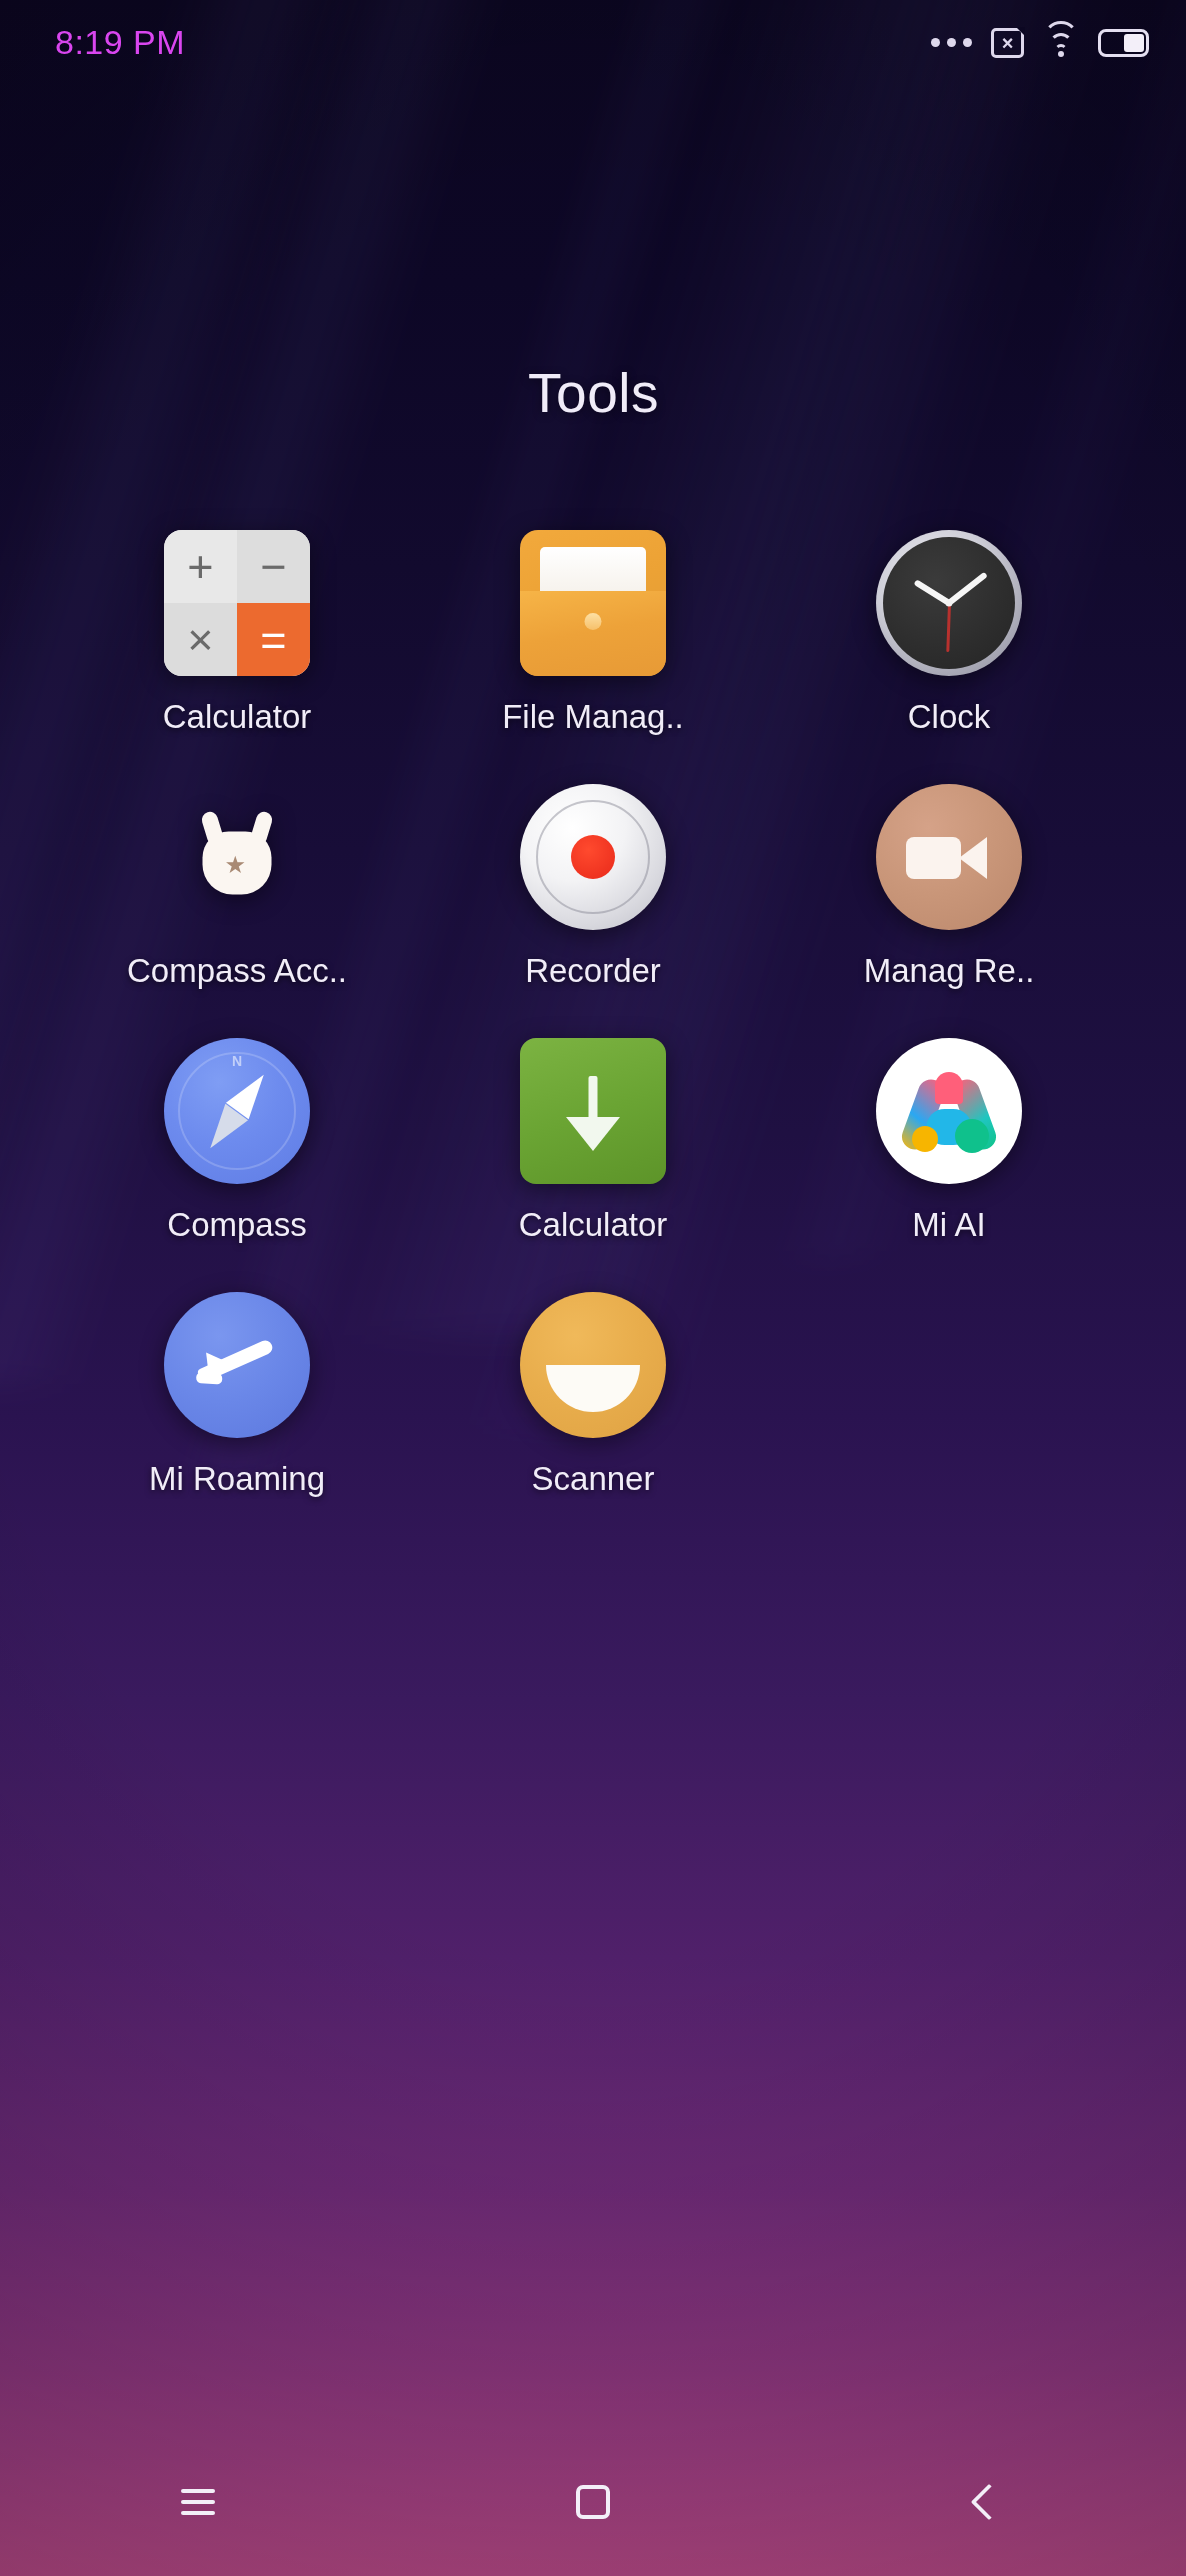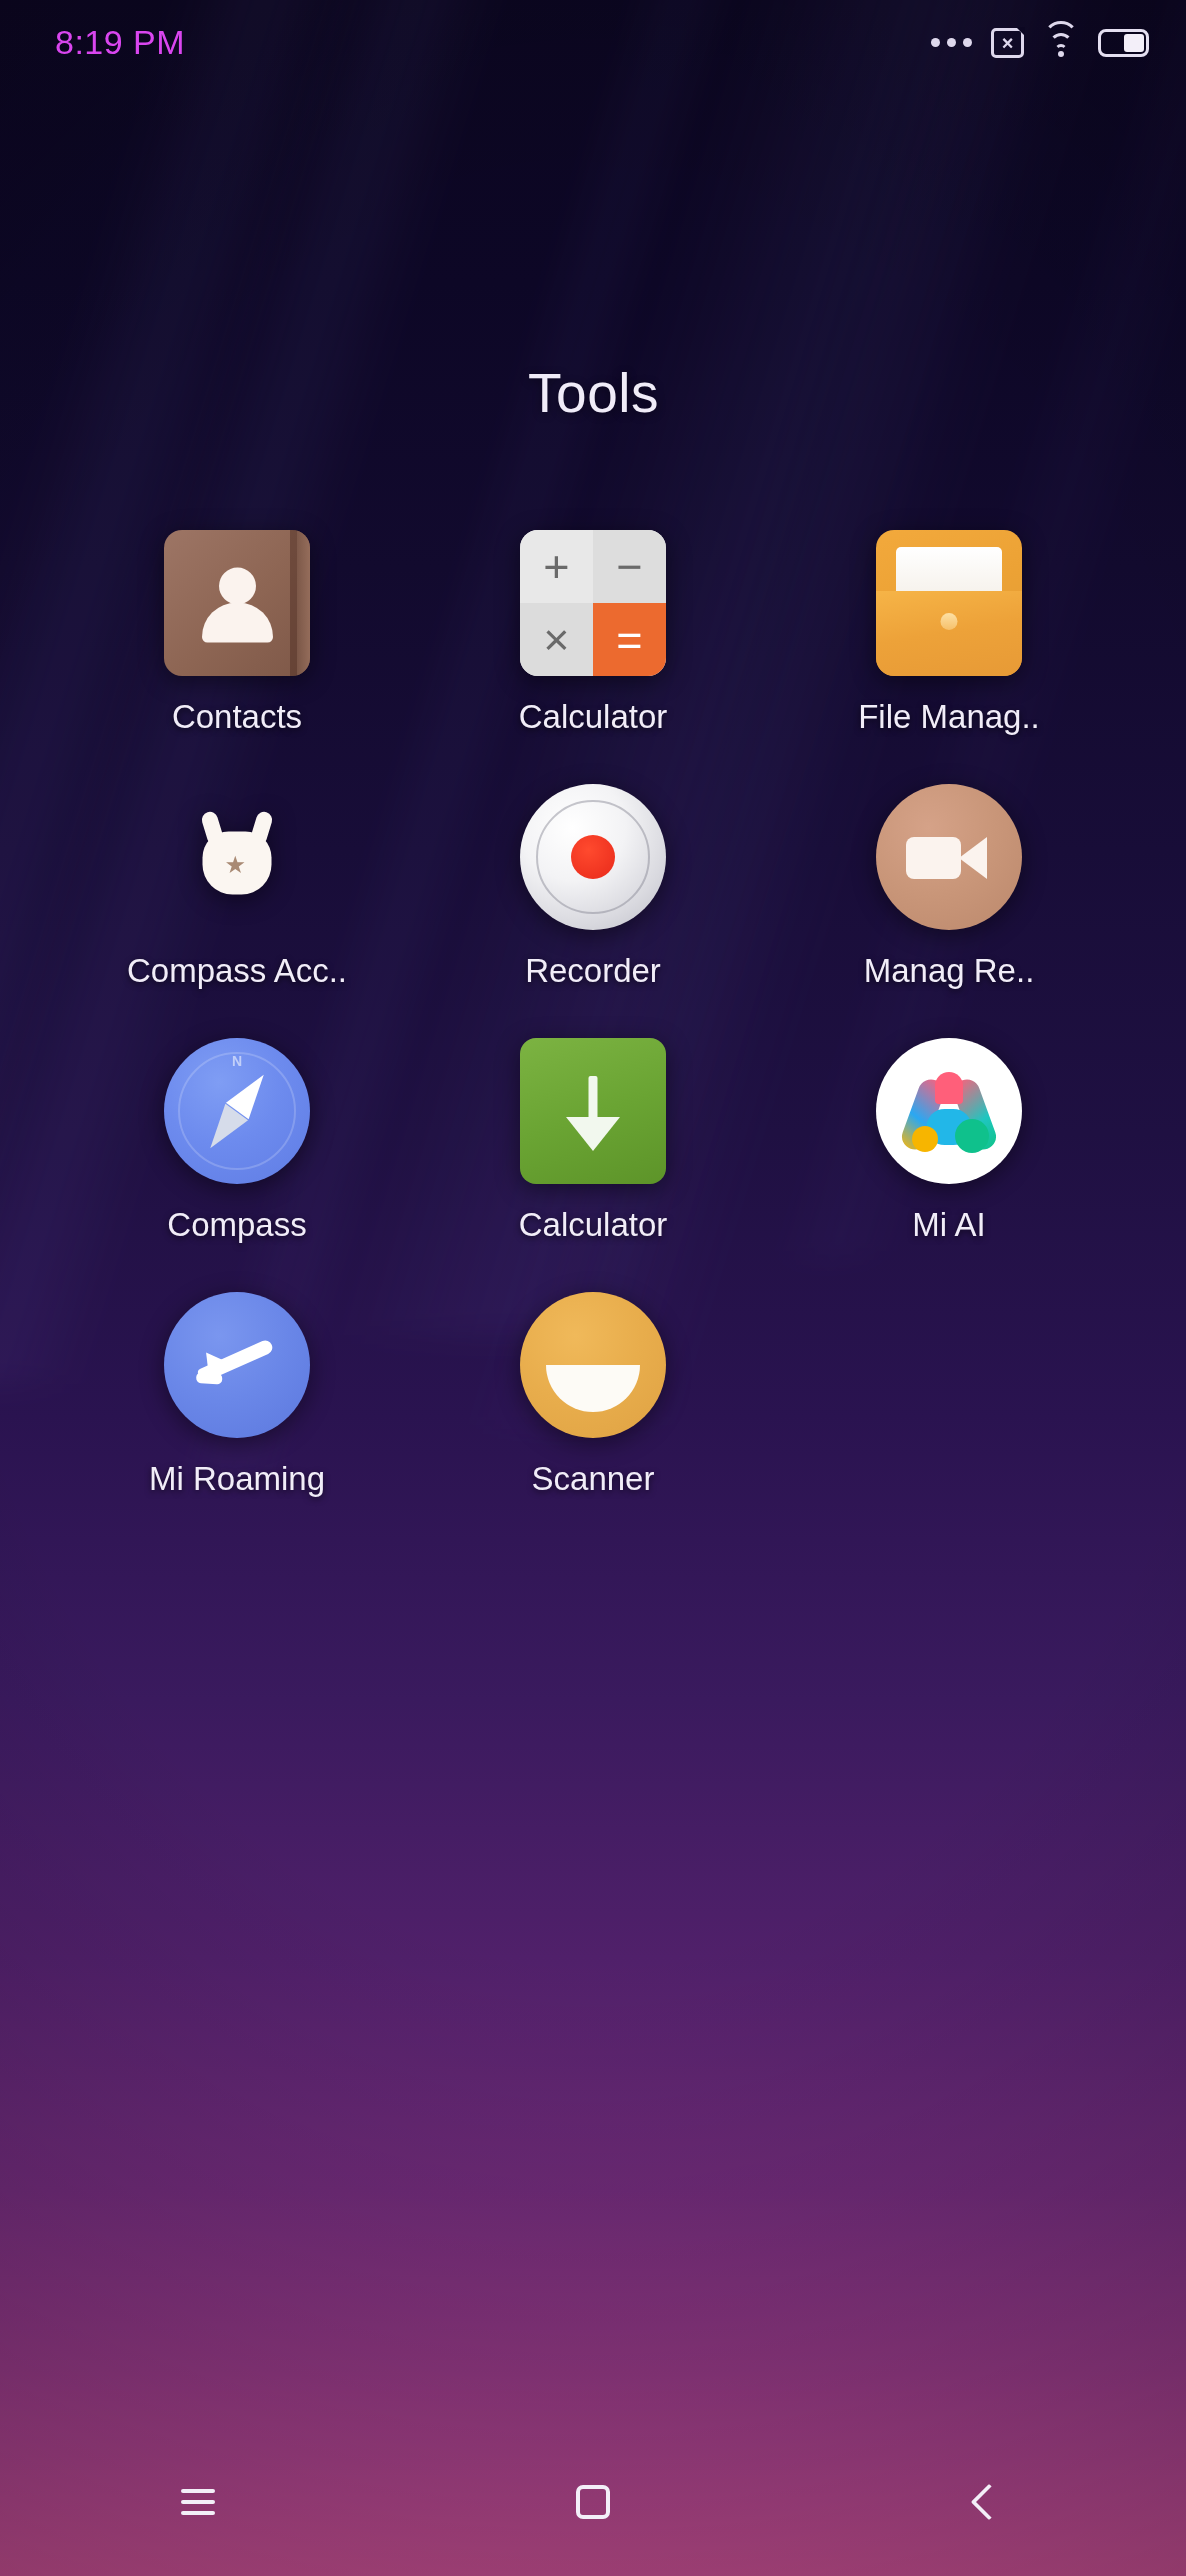--- a/index.html
+++ b/index.html
@@ -431,51 +431,51 @@
       <span class="shell"></span>
         <span class="fill"></span>
     </span>
   </div>
 </div>
 
 <div id="folder-title">Tools</div>
 
 <div id="app-grid">
 
-  <div class="app-cell">
-    <div class="app-icon ic-contacts">
-      <span class="spine2"></span>
-        <span class="spine"></span>
-      <span class="person">
-          <span class="head"></span>
-          <span class="body"></span>
-        </span>
-    </div>
-    <div class="app-label">Contacts</div>
-  </div>
 
   <div class="app-cell">
     <div class="app-icon ic-calc">
       <div class="q1">+</div>
       <div class="q2">−</div>
       <div class="q3">×</div>
       <div class="q4">=</div>
     </div>
     <div class="app-label">Calculator</div>
   </div>
 
   <div class="app-cell">
     <div class="app-icon ic-file">
       <span class="sheet"></span>
         <span class="pocket"></span>
         <span class="dot"></span>
     </div>
     <div class="app-label">File Manag..</div>
   </div>
 
+  <div class="app-cell">
+    <div class="app-icon ic-clock">
+      <span class="face">
+        <span class="hand second"></span>
+        <span class="hand hour"></span>
+        <span class="hand minute"></span>
+        <span class="pin"></span>
+      </span>
+    </div>
+    <div class="app-label">Clock</div>
+  </div>
 
   <div class="app-cell">
     <div class="app-icon ic-xiaomi">
       <span class="bunny">
         <span class="ear l"></span>
           <span class="ear r"></span>
         <span class="head"></span>
         <span class="star">★</span>
       </span>
     </div>

